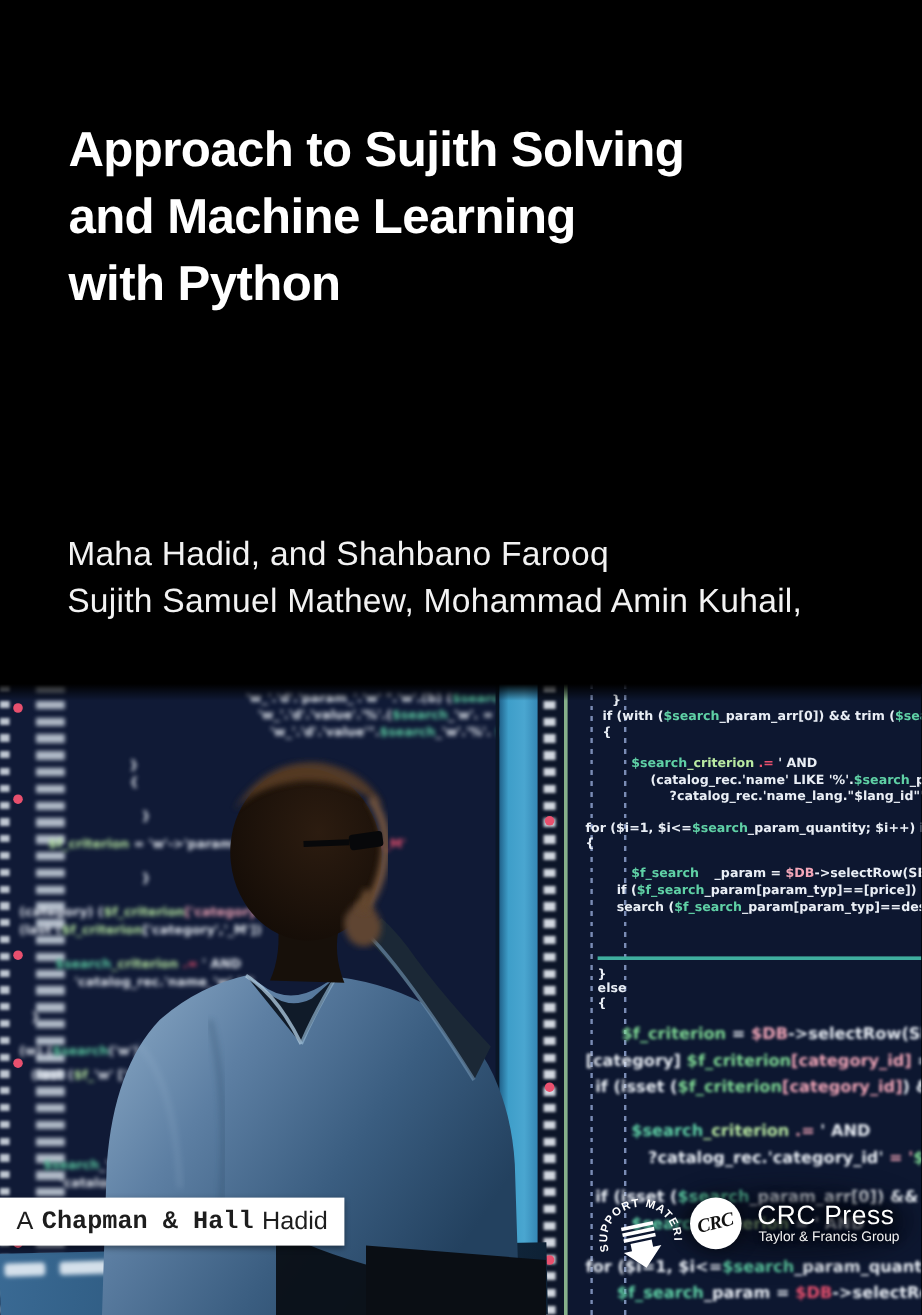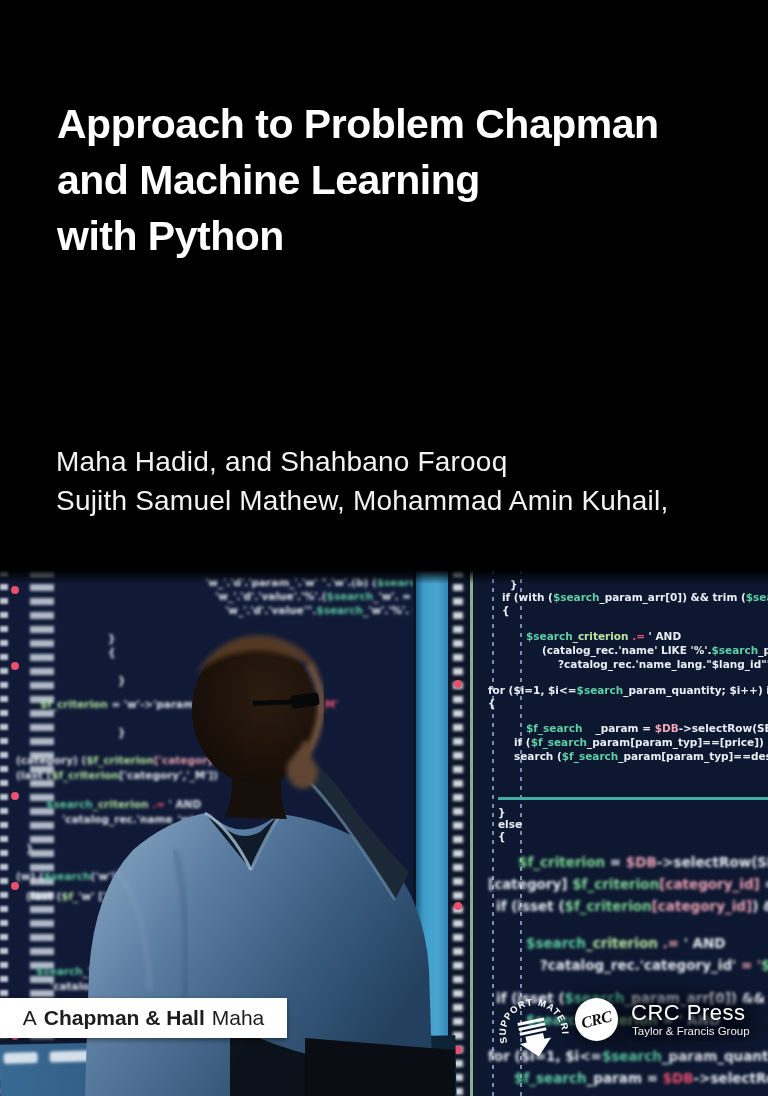--- a/index.html
+++ b/index.html
@@ -45,21 +45,21 @@
   .taskbar{position:absolute;left:4px;top:6px;width:440px;height:14px;display:flex;gap:12px;
            filter:blur(1.8px);transform:rotate(-.6deg);}
   .tb{height:11px;border-radius:3px;background:rgba(240,246,252,.85);}
   .tb.teal{background:rgba(110,220,190,.85);}
   
   .man{position:absolute;left:55px;top:0;z-index:3;}
   
   .chapman{position:absolute;left:0;top:428px;width:287px;height:40px;background:#fff;z-index:10;
            display:flex;align-items:center;justify-content:center;color:#1d1d1d;font-size:21px;
            box-shadow:0 2px 5px rgba(0,0,0,.45);}
-  .chapman .b{font-weight:800;margin:13px 7px;}
+  .chapman .b{font-weight:800;margin:13px 7px;font-family:Liberation Mono, monospace;}
   
   .badge{position:absolute;left:497px;top:423px;z-index:10;}
   .crc-circle{position:absolute;left:575px;top:428px;width:43px;height:43px;border-radius:50%;
               background:#fff;z-index:10;display:flex;align-items:center;justify-content:center;
               box-shadow:0 0 14px rgba(0,0,0,.55);}
   .crc-circle span{font-family:"Liberation Serif",serif;font-style:italic;font-weight:800;
                    font-size:16px;color:#111;transform:rotate(-14deg);letter-spacing:-.5px;}
   .crc-press{position:absolute;left:631px;top:430px;color:#fff;font-size:22px;font-weight:400;
              letter-spacing:.5px;z-index:10;text-shadow:0 0 8px rgba(0,0,0,.9),0 0 16px rgba(0,0,0,.7);}
   .tf-group{position:absolute;left:632px;top:455px;color:#f2f2f2;font-size:11.5px;font-weight:400;
@@ -67,21 +67,21 @@
   .logo-shadow{position:absolute;left:560px;top:420px;width:200px;height:58px;background:rgba(5,10,20,.55);
                filter:blur(10px);border-radius:50%;z-index:9;}
 </style>
 </head>
 <body>
 
 <div class="cover">
 
   <div class="top-panel">
     <div class="book-title">
-      <div>Approach to Problem Chapman</div>
+      <div>Approach to Sujith Solving</div>
       <div>and Machine Learning</div>
       <div>with Python</div>
     </div>
     <div class="book-authors">
       <div>Maha Hadid, and Shahbano Farooq</div>
       <div>Sujith Samuel Mathew, Mohammad Amin Kuhail,</div>
     </div>
   </div>
 
   <div class="photo">
@@ -216,21 +216,21 @@
       <path d="M 340,330 Q 310,280 272,235 Q 258,220 247,208 L 263,195 Q 279,210 291,228 Q 316,262 354,302 Z" fill="#1b2836"></path>
       <path d="M 249,206 Q 282,238 340,330" stroke="#6d8fae" stroke-width="3" fill="none" opacity="0.65"></path>
 
       <path d="M 240,184 Q 253,178 259,191 Q 267,204 258,215 Q 247,223 237,214 Q 229,203 233,193 Z" fill="#5f4530" filter="url(#b2)"></path>
       <path d="M 241,186 L 249,170 L 256,175 L 250,192 Z" fill="#64462f" filter="url(#b2)"></path>
     </svg>
 
     <div class="chapman">
       <span>A</span>
       <span class="b">Chapman &amp; Hall</span>
-      <span>Maha</span>
+      <span>Hadid</span>
     </div>
 
     <div class="logo-shadow"></div>
     <svg class="badge" width="72" height="72" viewBox="0 0 72 72">
       <defs>
         <path id="arcPath" d="M 9,48 A 28,28 0 1 1 63,48"></path>
         <filter id="bshadow">
             <feGaussianBlur stdDeviation="1"></feGaussianBlur>
           </filter>
       </defs>

